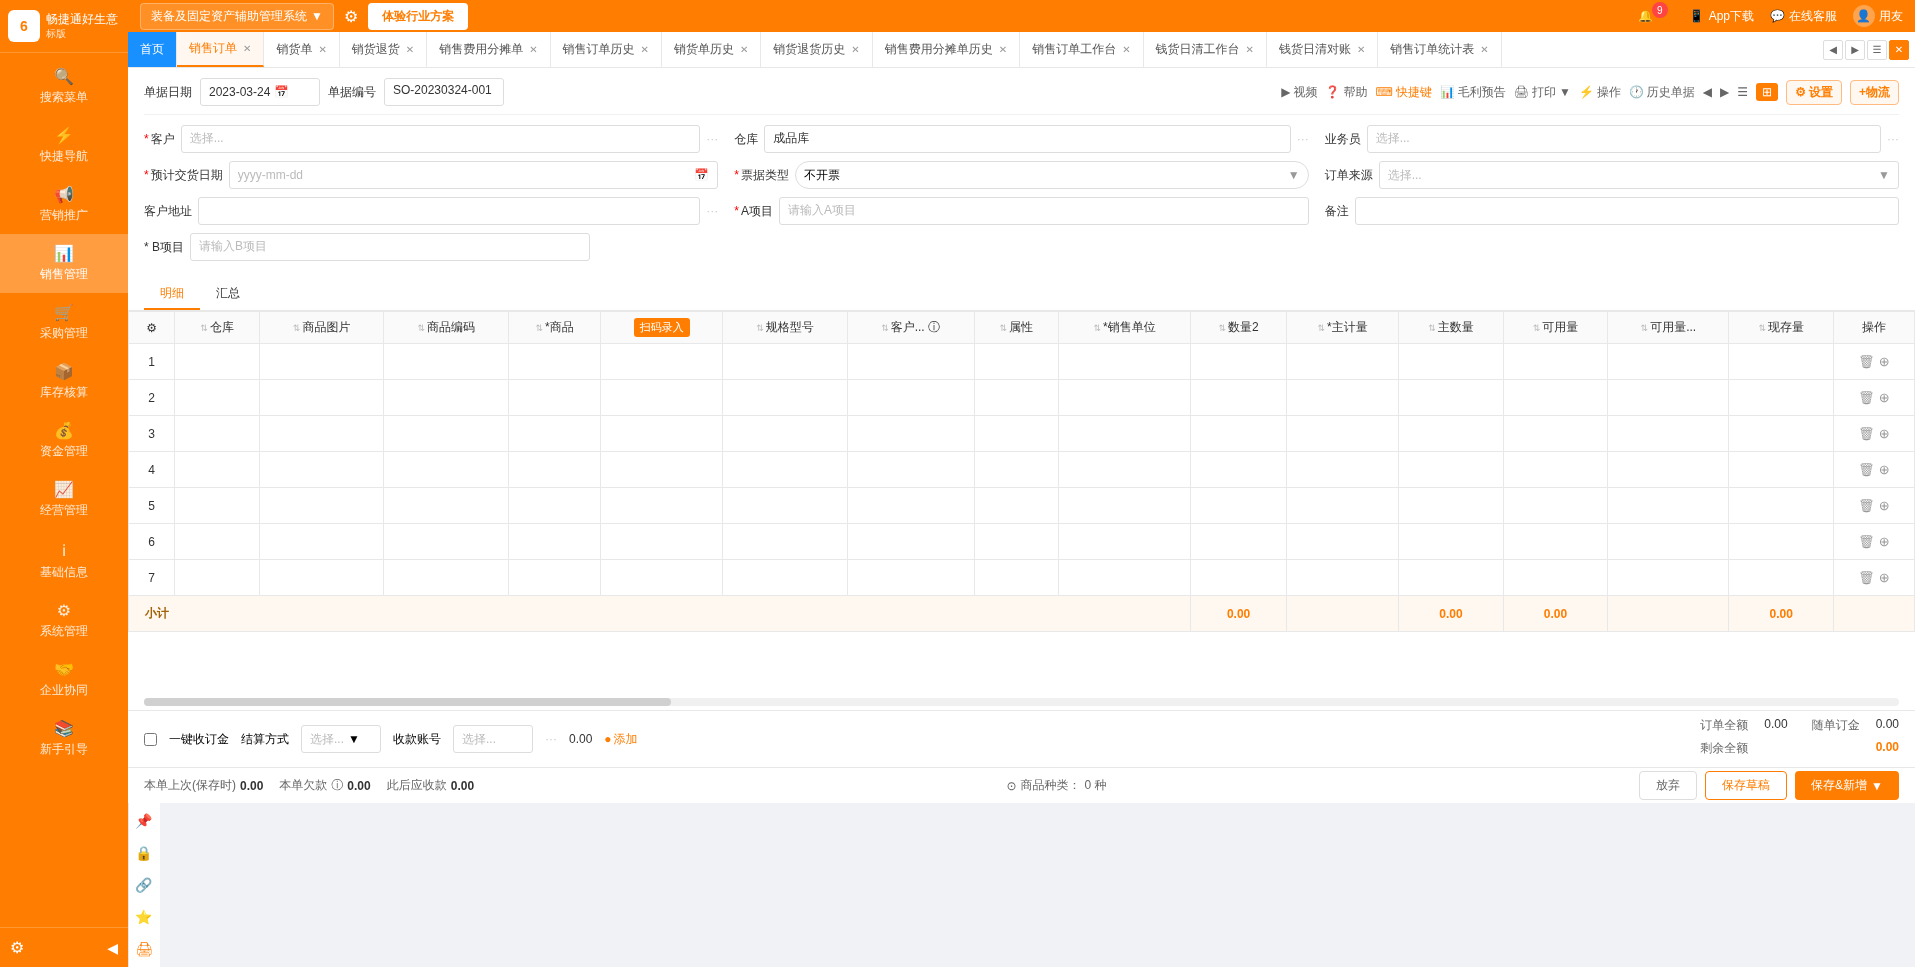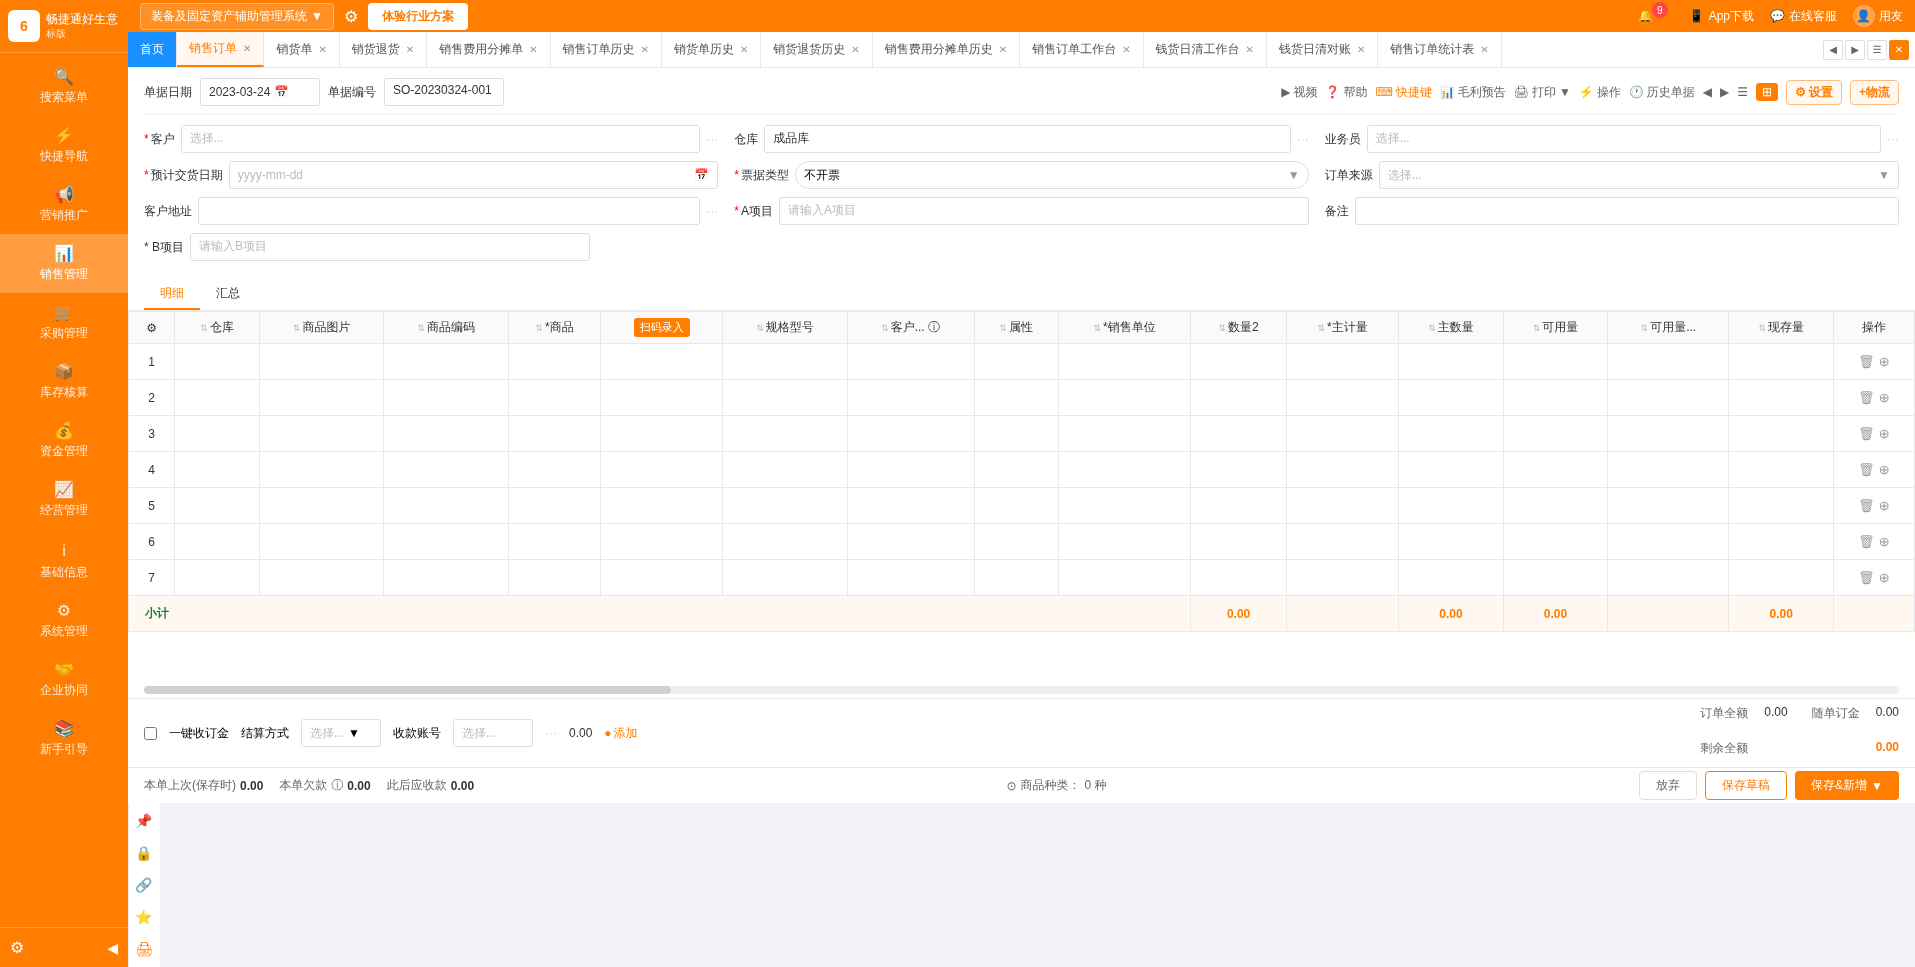--- a/index.html
+++ b/index.html
@@ -936,21 +936,21 @@
                 <td></td>
               <td>
                   <div class="col-actions">
                     <span class="action-icon">🗑</span>
                     <span class="action-icon">⊕</span>
                   </div>
                 </td>
             </tr>
 
             <tr class="subtotal-row">
-              <td colspan="10" style="text-align:left;padding-left:16px;color:#15803d;font-weight:bold;">小计</td>
+              <td colspan="10" style="text-align:left;padding-left:16px;color:#a16207;font-weight:bold;">小计</td>
               <td>0.00</td>
               <td></td>
               <td>0.00</td>
               <td>0.00</td>
               <td></td>
               <td>0.00</td>
               <td></td>
             </tr>
           </tbody>
         </table>
@@ -974,21 +974,21 @@
         <div class="form-select" style="min-width:80px;">
           <span style="color:#bbb;">选择...</span>
         </div>
         <span class="form-dots">···</span>
         <span class="payment-amount">0.00</span>
         <div class="add-btn">
           <span>●</span>
           <span>添加</span>
         </div>
 
-        <div style="margin-left:auto;display:flex;flex-direction:column;gap:14px;font-size:12px;">
+        <div style="margin-left:auto;display:flex;flex-direction:column;gap:2px;font-size:12px;">
           <div style="display:flex;gap:24px;">
             <div class="summary-row">
               <span class="summary-label">订单全额</span>
               <span class="summary-value">0.00</span>
             </div>
             <div class="summary-row">
               <span class="summary-label">随单订金</span>
               <span class="summary-value">0.00</span>
             </div>
           </div>

